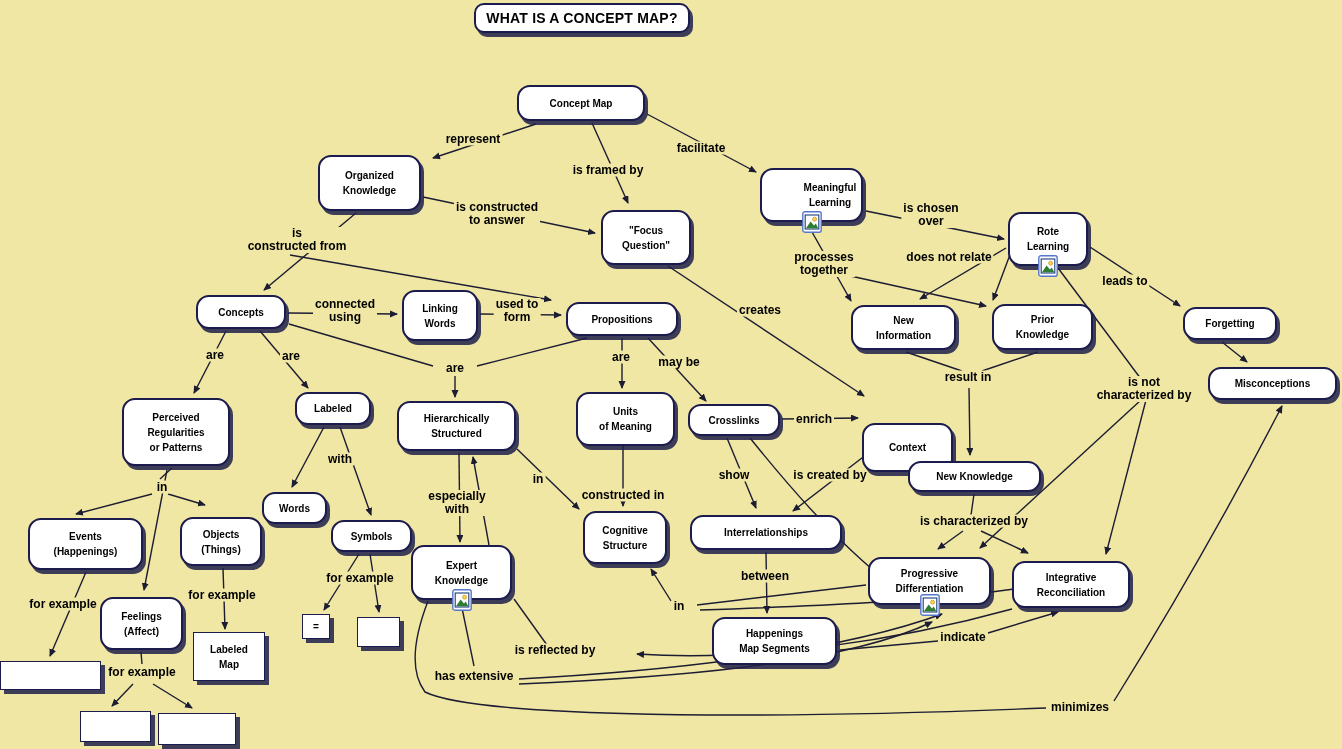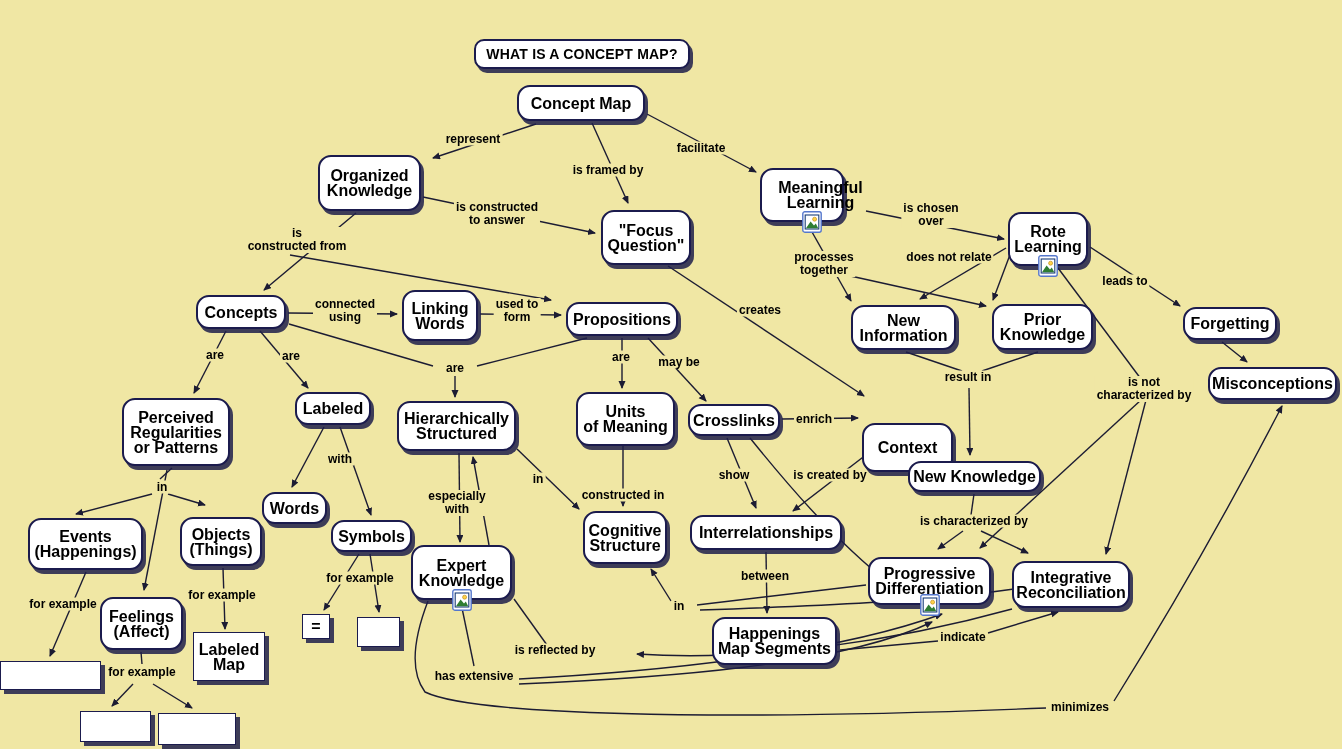--- a/index.html
+++ b/index.html
@@ -13,21 +13,21 @@
   .edge-label{
     position:absolute;z-index:2;transform:translate(-50%,-50%);
     font-weight:bold;font-size:12px;line-height:13px;color:#000;
     text-align:center;white-space:pre-line;background:#F0E7A4;padding:0 2px;
   }
   .node{
     position:absolute;z-index:3;background:#ffffff;
     border:2px solid #1b1b4d;border-radius:13px;
     box-shadow:3px 4px 0 rgba(31,31,75,0.85);
     display:flex;align-items:center;justify-content:center;
-    text-align:center;font-weight:bold;font-size:16px;line-height:15px;
+    text-align:center;font-weight:bold;font-size:10px;line-height:15px;
     color:#000;white-space:pre-line;box-sizing:border-box;padding:1px 3px;
   }
   .node.square{border-radius:0;border-width:1px;box-shadow:4px 4px 0 rgba(31,31,75,0.85);}
   .node.title{font-size:14px;border-radius:10px;letter-spacing:0.2px;}
   .res-icon{position:absolute;z-index:4;cursor:pointer;}
 </style>
 </head>
 <body>
 
 <div id="canvas">
@@ -143,27 +143,27 @@
     <div class="edge-label" style="left: 63px; top: 604px;">for example</div>
     <div class="edge-label" style="left: 222px; top: 595px;">for example</div>
     <div class="edge-label" style="left: 360px; top: 578px;">for example</div>
     <div class="edge-label" style="left: 142px; top: 672px;">for example</div>
     <div class="edge-label" style="left: 765px; top: 576px;">between</div>
     <div class="edge-label" style="left: 679px; top: 606px;">in</div>
     <div class="edge-label" style="left: 555px; top: 650px;">is reflected by</div>
     <div class="edge-label" style="left: 474px; top: 676px;">has extensive</div>
     <div class="edge-label" style="left: 963px; top: 637px;">indicate</div>
     <div class="edge-label" style="left: 1080px; top: 707px;">minimizes</div>
-    <div class="node title" style="left: 474px; top: 3px; width: 216px; height: 30px; margin-top: 36px;">WHAT IS A CONCEPT MAP?</div>
+    <div class="node title" style="left: 474px; top: 3px; width: 216px; height: 30px;">WHAT IS A CONCEPT MAP?</div>
     <div class="node" style="left: 517px; top: 85px; width: 128px; height: 36px;">Concept Map</div>
     <div class="node" style="left: 318px; top: 155px; width: 103px; height: 56px;">Organized
 Knowledge</div>
     <div class="node" style="left: 601px; top: 210px; width: 90px; height: 55px;">"Focus
 Question"</div>
-    <div class="node" style="left: 760px; top: 168px; width: 84px; height: 54px; padding-left: 40px;">Meaningful
+    <div class="node" style="left: 760px; top: 168px; width: 103px; height: 54px; padding-left: 40px;">Meaningful
 Learning</div>
     <span class="res-icon" style="left: 801.5px; top: 211px;"><svg width="20" height="22" viewBox="0 0 20 22">
         <rect x="0.8" y="0.8" width="18.4" height="20.4" rx="2" fill="#fdfdff" stroke="#5577CC" stroke-width="1.4"></rect>
         <rect x="3.2" y="4" width="13.6" height="14" fill="#ffffff" stroke="#1b3f7a" stroke-width="1.1"></rect>
         <circle cx="12.6" cy="8.2" r="2" fill="#FFD24A" stroke="#b8860b" stroke-width="0.6"></circle>
         <path d="M4,17.2 L8.6,10.4 L12,14.4 L13.8,12.4 L16.2,17.2 Z" fill="#2E7D32"></path>
       </svg></span>
     <div class="node" style="left: 1008px; top: 212px; width: 80px; height: 54px;">Rote
 Learning</div>
     <span class="res-icon" style="left: 1038px; top: 255px;"><svg width="20" height="22" viewBox="0 0 20 22">

